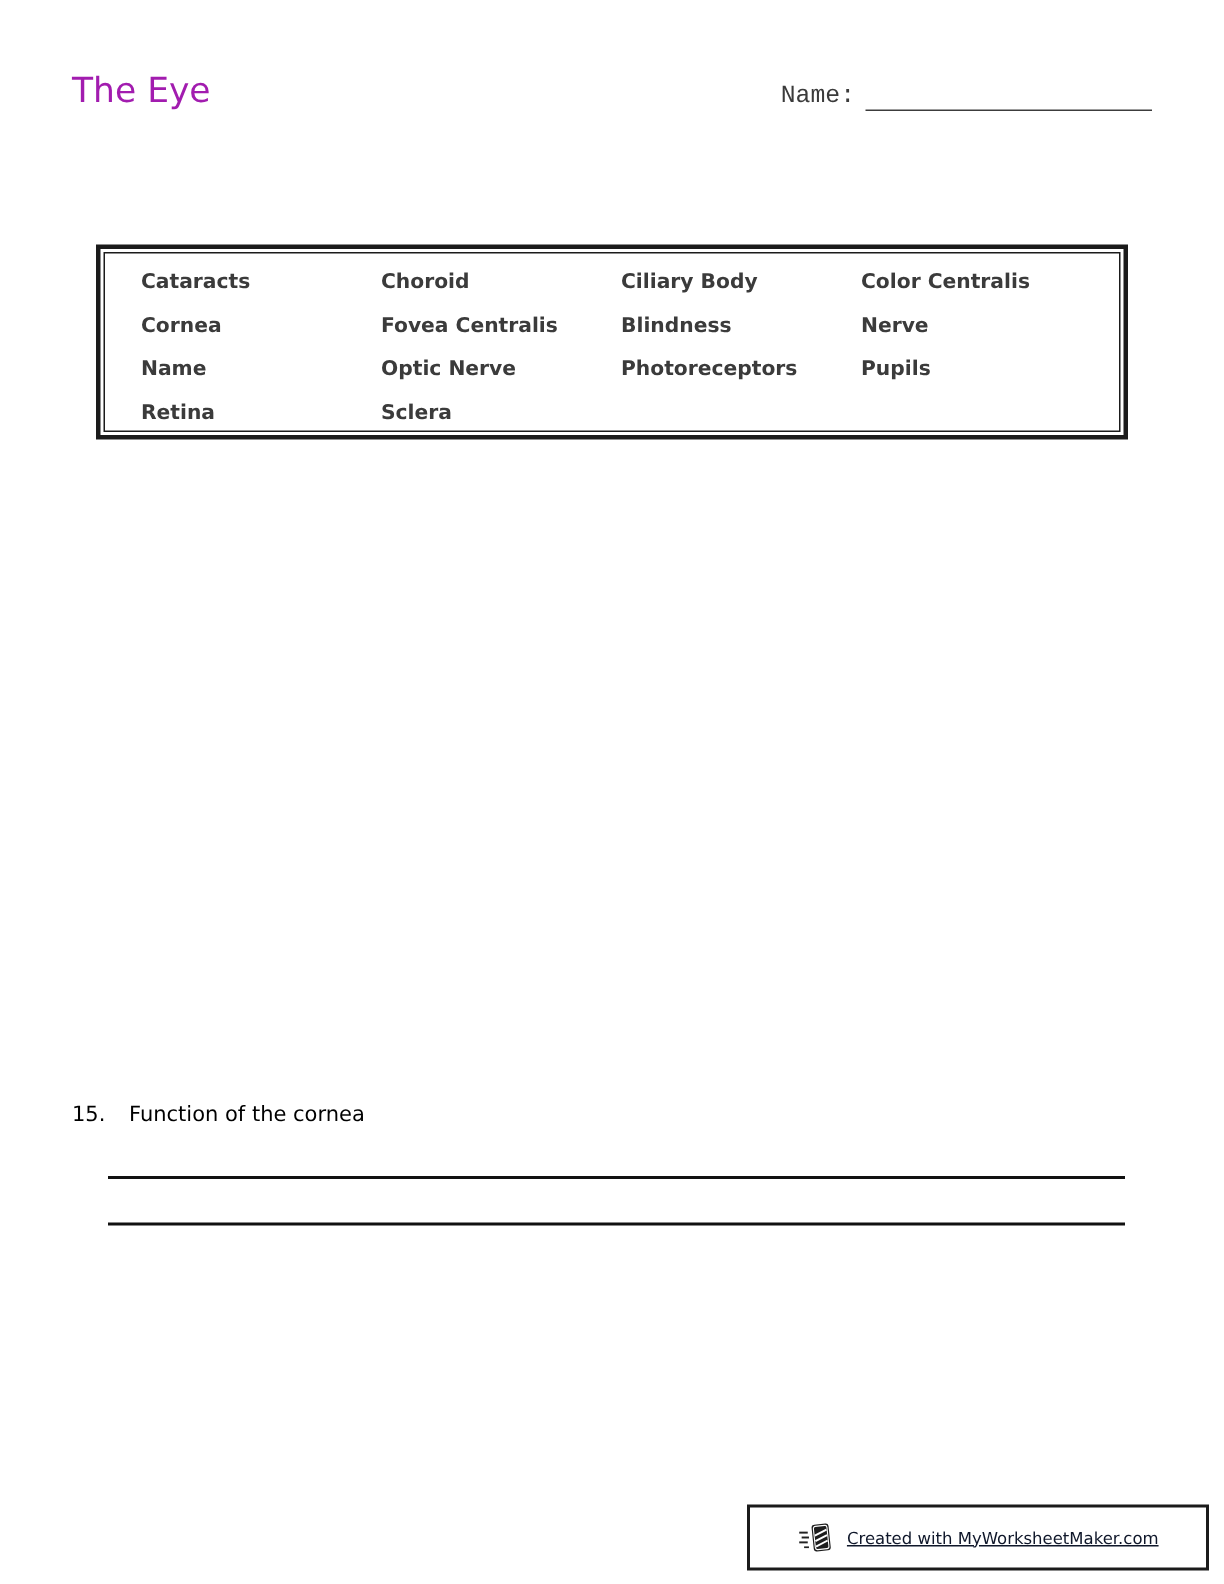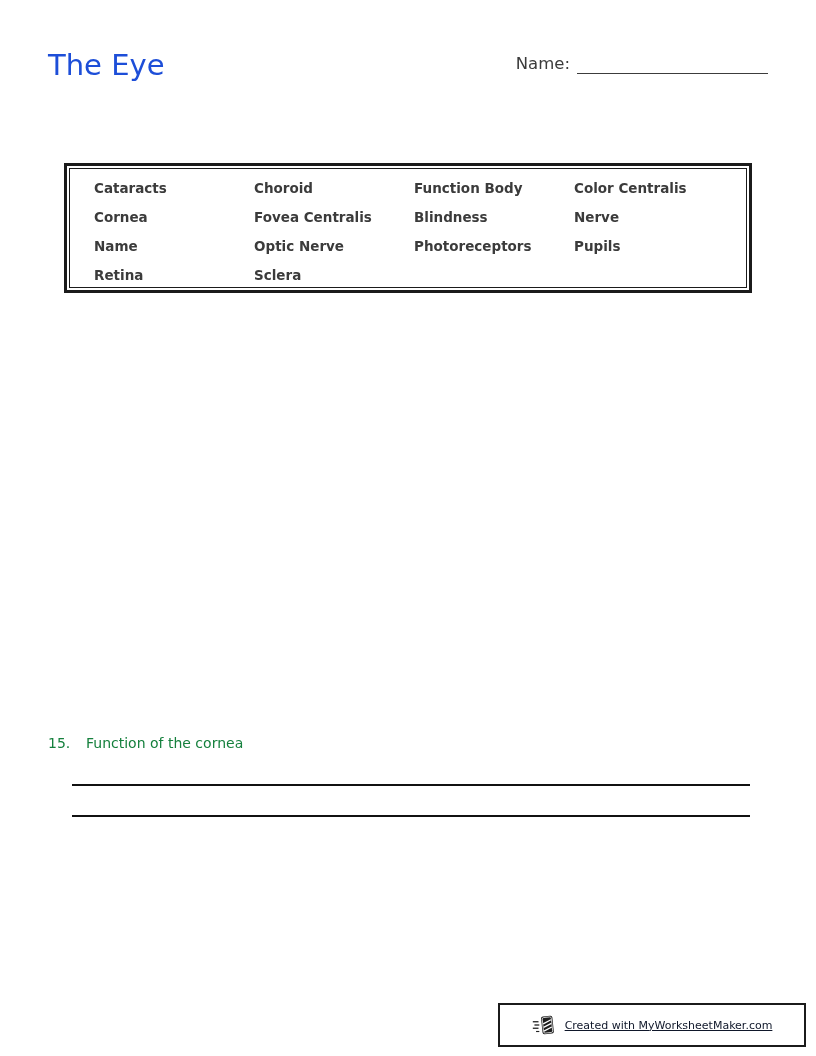--- a/index.html
+++ b/index.html
@@ -14,31 +14,32 @@
     height: 1056px;
     background: #ffffff;
     overflow: hidden;
   }
 
   
   .title {
     position: absolute;
     left: 48px;
     top: 48px;
-    font-size: 29px;
+    font-size: 23px;
     font-weight: 400;
-    color: #1d4ed8;
+    color: #a21caf;
   }
   .id-fields {
     position: absolute;
     top: 50px;
     right: 48px;
     display: flex;
     flex-direction: column;
     gap: 11px;
+    font-family: Liberation Mono, monospace;
   }
   .id-row {
     display: flex;
     align-items: flex-end;
     justify-content: flex-end;
   }
   .id-label {
     font-size: 16.5px;
     color: #3b3b3b;
     margin-right: 7px;
@@ -81,21 +82,21 @@
   
   .question {
     position: absolute;
     left: 48px;
     width: 702px;
   }
   .q-row {
     display: flex;
     font-size: 14px;
     line-height: 19px;
-    color: #15803d;
+    color: #000000;
   }
   .q-num { width: 38px; flex: 0 0 38px; }
   .q-text { flex: 1; }
   .answer-line {
     margin-left: 24px;
     width: 678px;
     height: 0;
     border-top: 2px solid #111111;
   }
   .answer-line.first { margin-top: 31px; }
@@ -134,21 +135,21 @@
     <div class="id-row">
       <span class="id-label">Name:</span>
       <span class="id-line"></span>
     </div>
   </div>
 
   <div class="word-bank-outer">
     <div class="word-bank-inner">
       <span class="term">Cataracts</span>
       <span class="term">Choroid</span>
-      <span class="term">Function Body</span>
+      <span class="term">Ciliary Body</span>
       <span class="term">Color Centralis</span>
       <span class="term">Cornea</span>
       <span class="term">Fovea Centralis</span>
       <span class="term">Blindness</span>
       <span class="term">Nerve</span>
       <span class="term">Name</span>
       <span class="term">Optic Nerve</span>
       <span class="term">Photoreceptors</span>
       <span class="term">Pupils</span>
       <span class="term">Retina</span>

